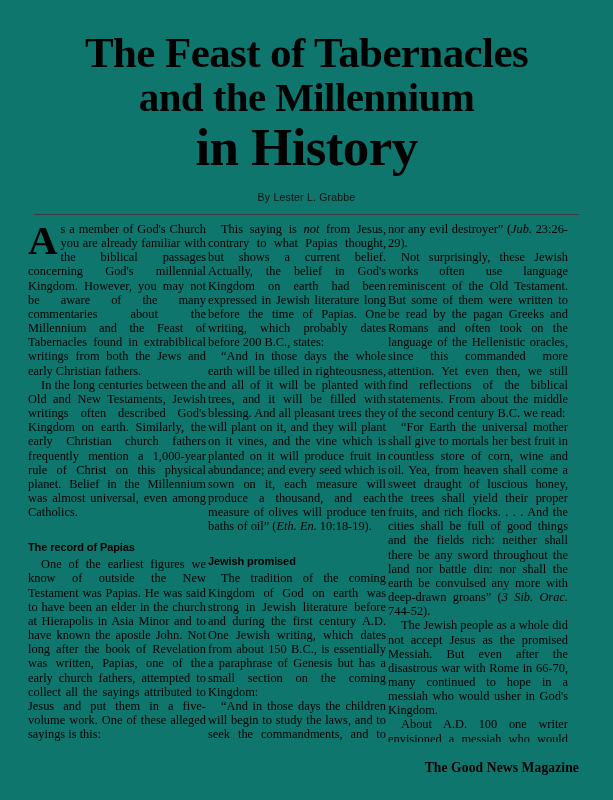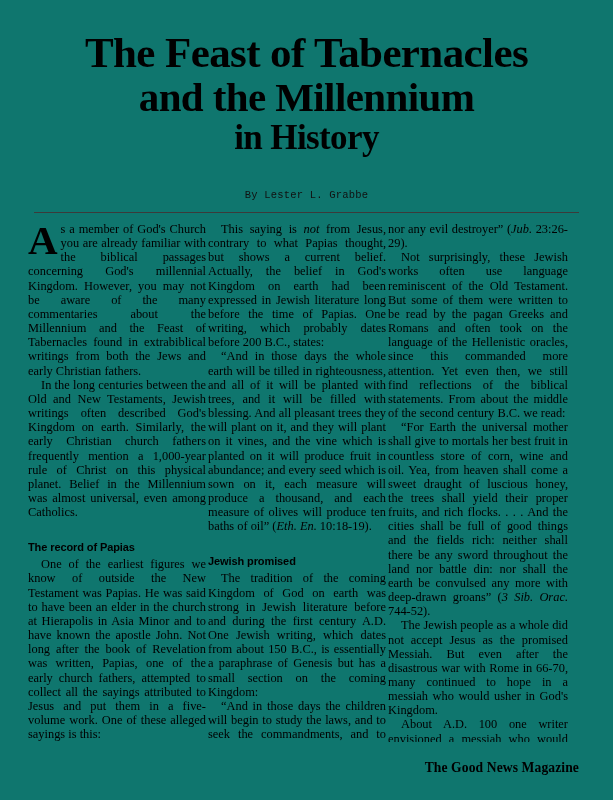--- a/index.html
+++ b/index.html
@@ -26,28 +26,28 @@
     font-family: "Liberation Serif", serif;
     font-weight: bold;
     font-size: 41px;
     line-height: 1.06;
     letter-spacing: -0.6px;
     color: #000;
     white-space: nowrap;
   }
   .title-line.l1 { font-size: 43px; }
   .title-line.l2 { font-size: 41px; }
-  .title-line.l3 { font-size: 35px; }
+  .title-line.l3 { font-size: 53px; }
 
   .byline {
-    font-family: Liberation Mono, monospace;
+    font-family: Liberation Sans, sans-serif;
     font-size: 10.5px;
     color: #111;
     text-align: center;
-    margin-top: 33px;
+    margin-top: 16px;
     letter-spacing: 0.2px;
   }
 
   .rule {
     margin: 11px 34px 0 34px;
     border: 0;
     border-top: 1.6px solid #3b3b3b;
     height: 0;
   }
 

